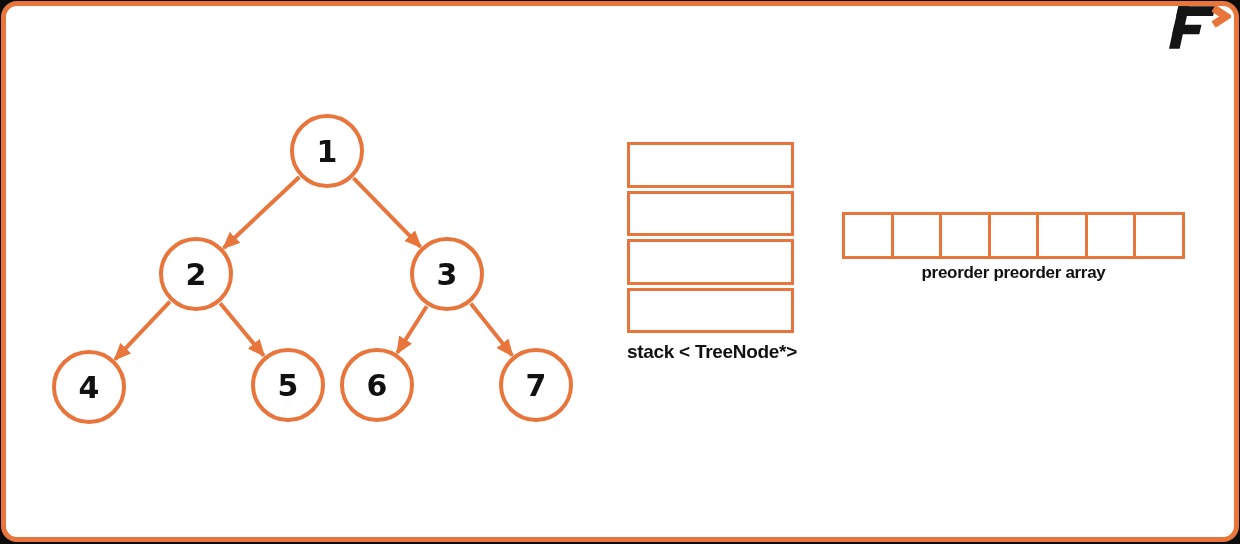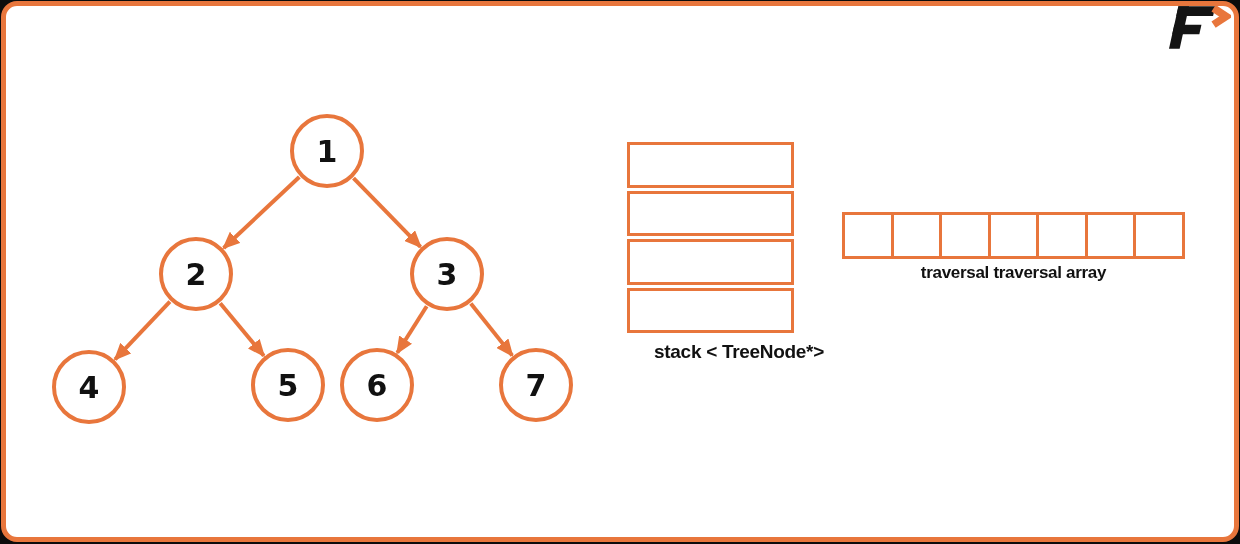--- a/index.html
+++ b/index.html
@@ -43,21 +43,21 @@
     box-sizing: border-box;
     display: flex; flex-direction: column; gap: 3px;
   }
   .stack-slot {
     flex: 1;
     border: 3px solid #E8763C;
     background: #ffffff;
   }
   .stack-label {
     position: absolute; left: 600px; top: 341px; width: 224px;
-    text-align: right;
+    text-align: center;
     font-weight: 700; font-size: 19px; color: #111111;
     letter-spacing: -0.3px;
   }
 
   .array {
     position: absolute; left: 842px; top: 212px;
     width: 343px; height: 47px;
     border: 3px solid #E8763C;
     box-sizing: border-box;
     display: flex;
@@ -115,21 +115,21 @@
 
   <div class="array">
     <div class="array-cell"></div>
     <div class="array-cell"></div>
     <div class="array-cell"></div>
     <div class="array-cell"></div>
     <div class="array-cell"></div>
     <div class="array-cell"></div>
     <div class="array-cell"></div>
   </div>
-  <div class="array-label">traversal traversal array</div>
+  <div class="array-label">preorder preorder array</div>
 
   <div class="logo">
     <svg width="62" height="45" viewBox="0 0 64 46">
       <g fill="#141414">
         <polygon points="9.7,0 20.7,0 11,44 0,44"></polygon>
         <polygon points="9.7,0 47.7,0 45.5,10 7.5,10"></polygon>
         <polygon points="5.5,19 33.5,19 31.3,29 3.3,29"></polygon>
       </g>
       <path d="M46 2 L59 10.5 L46 19" stroke="#E8763C" stroke-width="8" fill="none" stroke-linejoin="miter"></path>
     </svg>

